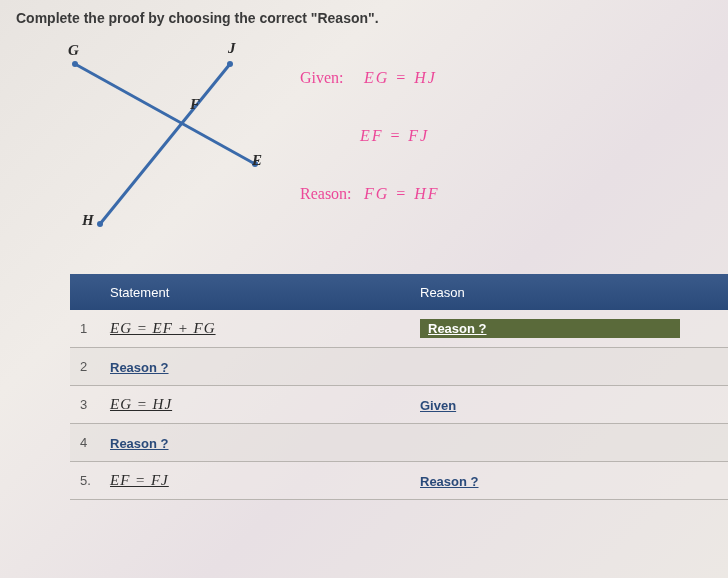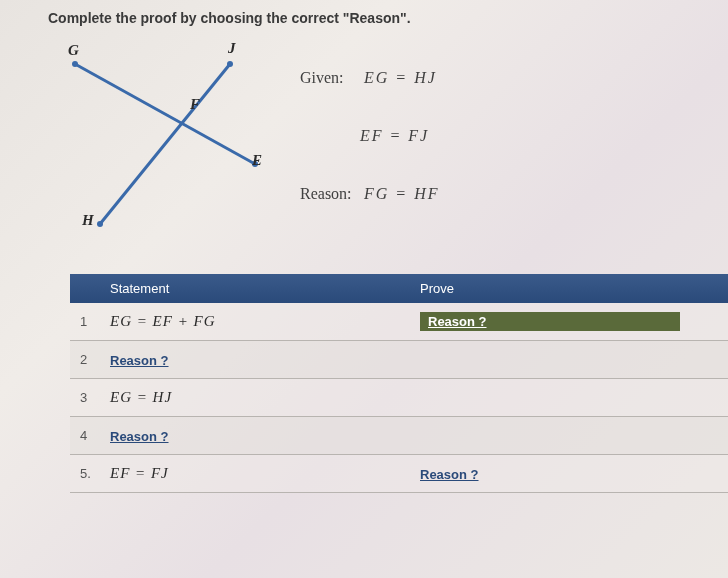--- a/index.html
+++ b/index.html
@@ -5,21 +5,21 @@
     * { margin: 0; padding: 0; box-sizing: border-box; }
     body {
       width: 728px;
       height: 578px;
       background: linear-gradient(135deg, #e8e4e0 0%, #f0ece8 30%, #e8e0e4 60%, #ece8e4 100%);
       font-family: Verdana, Arial, sans-serif;
       overflow: hidden;
       position: relative;
     }
     .instruction {
-      padding: 10px 30px 8px 48px;
+      padding: 10px 30px 8px 16px;
       color: #3a3a3a;
       font-size: 14px;
       font-weight: bold;
     }
     .problem-area {
       display: flex;
       padding: 0 30px;
       height: 200px;
     }
     .diagram {
@@ -34,56 +34,57 @@
       font-size: 15px;
       color: #2a2a2a;
       font-family: Georgia, 'Times New Roman', serif;
     }
     .given-prove {
       flex: 1;
       padding-top: 35px;
       padding-left: 10px;
     }
     .gp-line {
-      color: #404040;
+      color: #ec4899;
       font-size: 16px;
       margin-bottom: 40px;
       font-family: Georgia, 'Times New Roman', serif;
     }
     .gp-line .mathvar { font-style: italic; letter-spacing: 2px; }
     .gp-label { display: inline-block; min-width: 60px; }
     .proof-table {
       margin: 40px 0 0 70px;
       width: 658px;
     }
     .header-row {
       background: linear-gradient(to bottom, #3a5a8a 0%, #2a4a7a 100%);
       color: #fff;
       display: flex;
-      height: 29px;
+      height: 36px;
       align-items: center;
       font-size: 13px;
     }
     .col-num { width: 30px; padding-left: 10px; font-size: 13px; color: #555; }
     .col-stmt { width: 310px; padding-left: 10px; }
     .col-reason { flex: 1; padding-left: 10px; }
     .proof-row {
       display: flex;
       height: 38px;
       align-items: center;
       border-bottom: 1px solid #b8b4b0;
       background: rgba(240,236,232,0.4);
     }
     .proof-row:nth-child(odd) { background: rgba(228,224,220,0.5); }
     .stmt-text {
       font-family: Georgia, 'Times New Roman', serif;
       font-style: italic;
       font-size: 15px;
       color: #2a2a2a;
       letter-spacing: 1px;
+      text-decoration: underline;
     }
     .reason-link {
       color: #2a4a7a;
       text-decoration: underline;
       font-size: 13px;
       font-weight: bold;
       cursor: pointer;
     }
     .reason-selected {
       background: #5a6a3a;
@@ -130,41 +131,44 @@
       <span class="gp-label">Reason:</span>
       <span class="mathvar">FG = HF</span>
     </div>
   </div>
 </div>
 
 <div class="proof-table">
   <div class="header-row">
     <div class="col-num"></div>
     <div class="col-stmt">Statement</div>
-    <div class="col-reason">Prove</div>
+    <div class="col-reason">Reason</div>
   </div>
 
   <div class="proof-row">
     <div class="col-num">1</div>
     <div class="col-stmt stmt-text">EG = EF + FG</div>
     <div class="col-reason">
       <span class="reason-selected">Reason ?</span>
     </div>
   </div>
 
   <div class="proof-row">
     <div class="col-num">2</div>
     <div class="col-reason">
       <span class="reason-link">Reason ?</span>
     </div>
   </div>
 
   <div class="proof-row">
     <div class="col-num">3</div>
     <div class="col-stmt stmt-text">EG = HJ</div>
+    <div class="col-reason">
+      <span class="reason-link">Given</span>
+    </div>
   </div>
 
   <div class="proof-row">
     <div class="col-num">4</div>
     <div class="col-reason">
       <span class="reason-link">Reason ?</span>
     </div>
   </div>
 
   <div class="proof-row">

